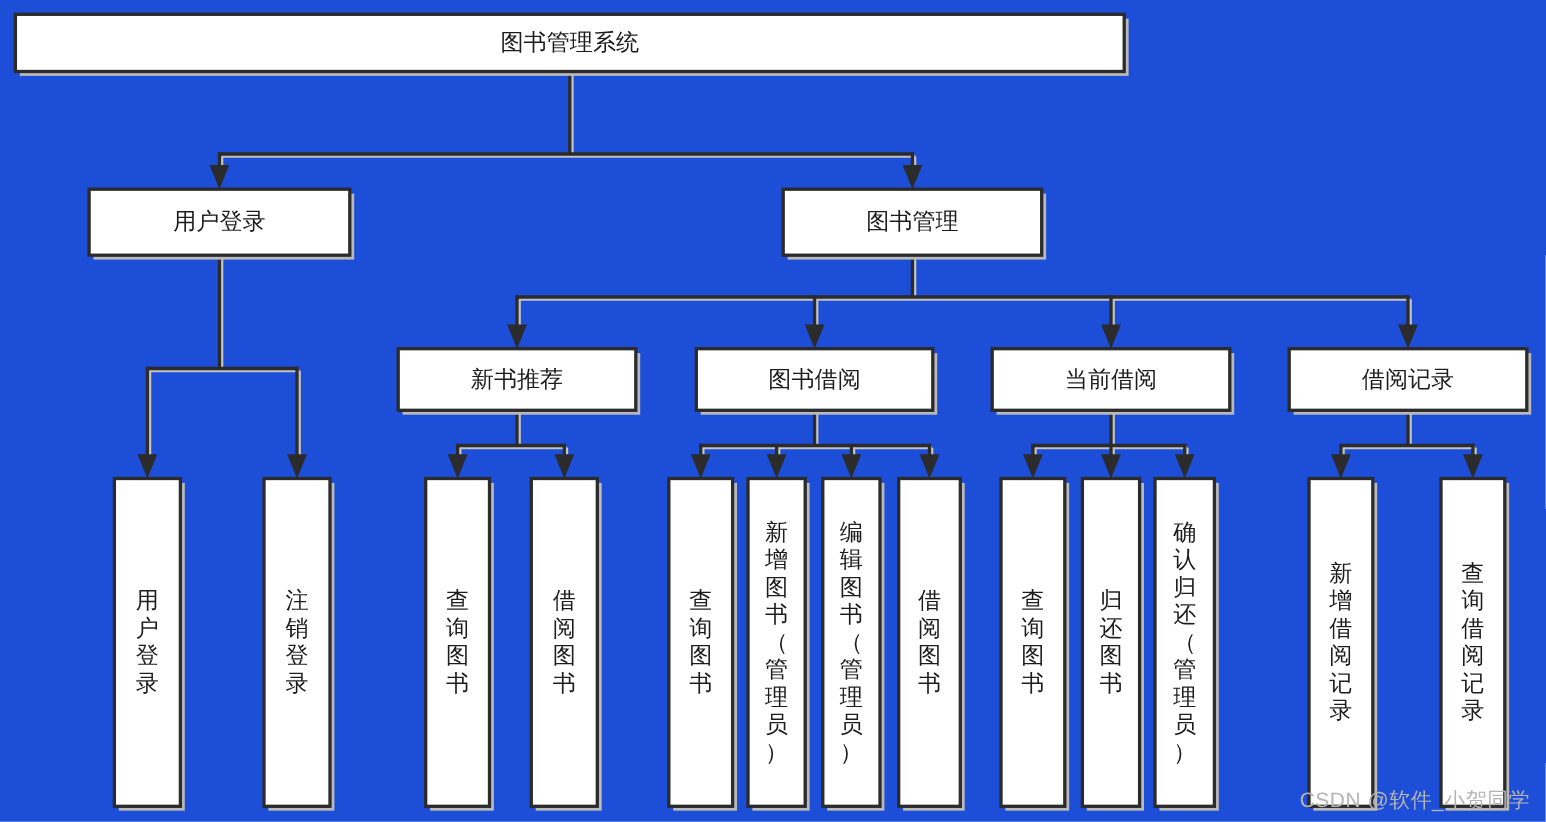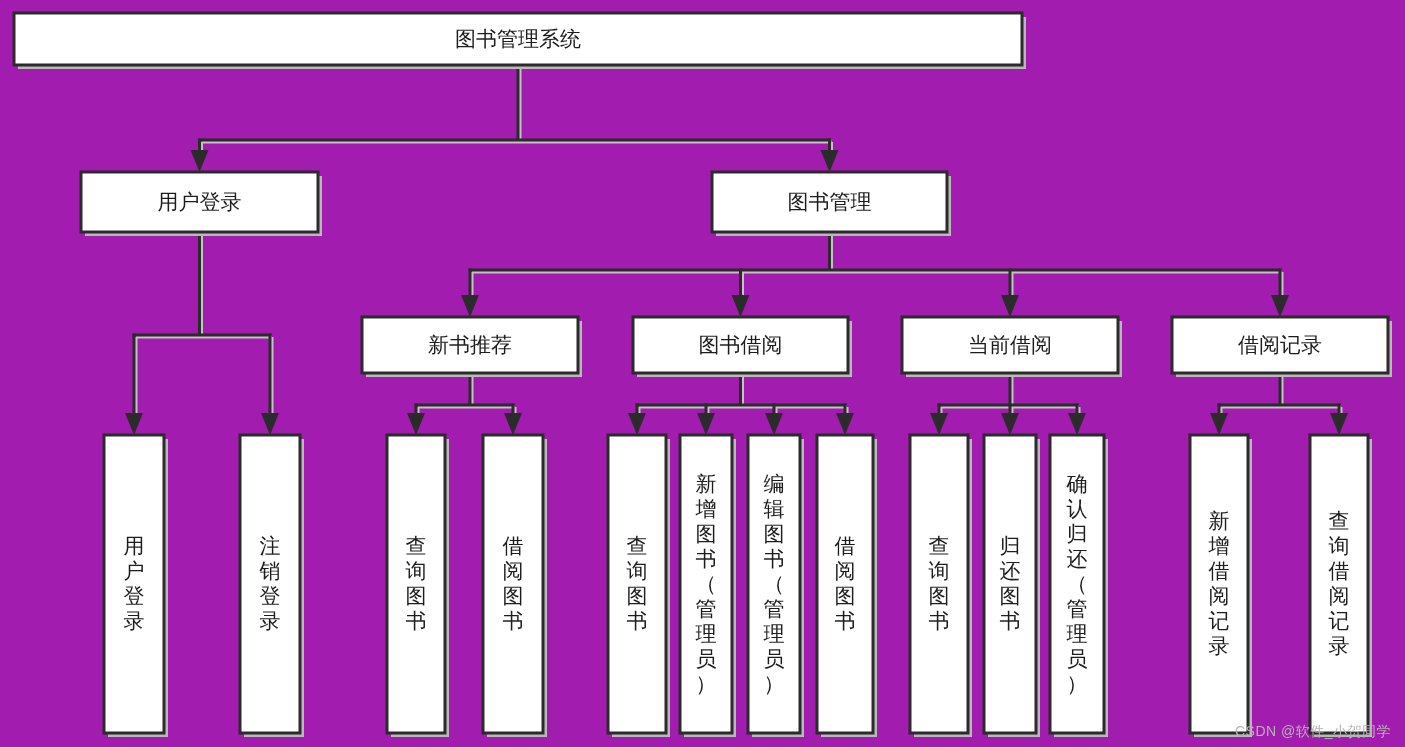--- a/index.html
+++ b/index.html
@@ -2,40 +2,40 @@
 <html><head>
 <meta charset="utf-8">
 <title>图书管理系统 功能结构图</title>
 <style>
   html,body{margin:0;padding:0;background:#ffffff;}
   body{
     width:1405px;height:747px;overflow:hidden;
     font-family:"Liberation Sans","DejaVu Sans",sans-serif;
     background:#fff;
   }
-  #diagram-root{position:relative;width:1405px;height:747px;background:#a21caf;}
+  #diagram-root{position:relative;width:1405px;height:747px;background:#1d4ed8;}
   svg#flow{position:absolute;left:0;top:0;width:1405px;height:747px;display:block;}
   .node-rect{fill:#ffffff;stroke:#2b2b2b;stroke-width:3;}
   .node-shadow{fill:#b9b9b9;stroke:none;}
   .link{stroke:#2b2b2b;stroke-width:3;fill:none;stroke-linecap:square;}
   .link-shadow{stroke:#c3c3c3;stroke-width:3;fill:none;}
   .arrow-head{fill:#2b2b2b;stroke:none;}
   .node-label{
     font-family:"Liberation Sans","DejaVu Sans",sans-serif;
     fill:#1c1c1c;font-size:21px;text-anchor:middle;
     dominant-baseline:middle;
   }
   .leaf-label{
     font-family:"Liberation Sans","DejaVu Sans",sans-serif;
     fill:#1c1c1c;font-size:21px;text-anchor:middle;
   }
   .watermark{
     position:absolute;right:14px;bottom:6px;
     font-family:"Liberation Sans","DejaVu Sans",sans-serif;
-    font-size:14px;color:#b4b4b4;letter-spacing:.5px;
+    font-size:19px;color:#b4b4b4;letter-spacing:.5px;
     white-space:nowrap;user-select:none;
   }
 </style>
 </head>
 <body>
 
 <div id="diagram-root">
   <svg id="flow" viewBox="0 0 1405 747">
       <g>
         <line x1="520" y1="67" x2="520" y2="142" class="link-shadow"></line>

